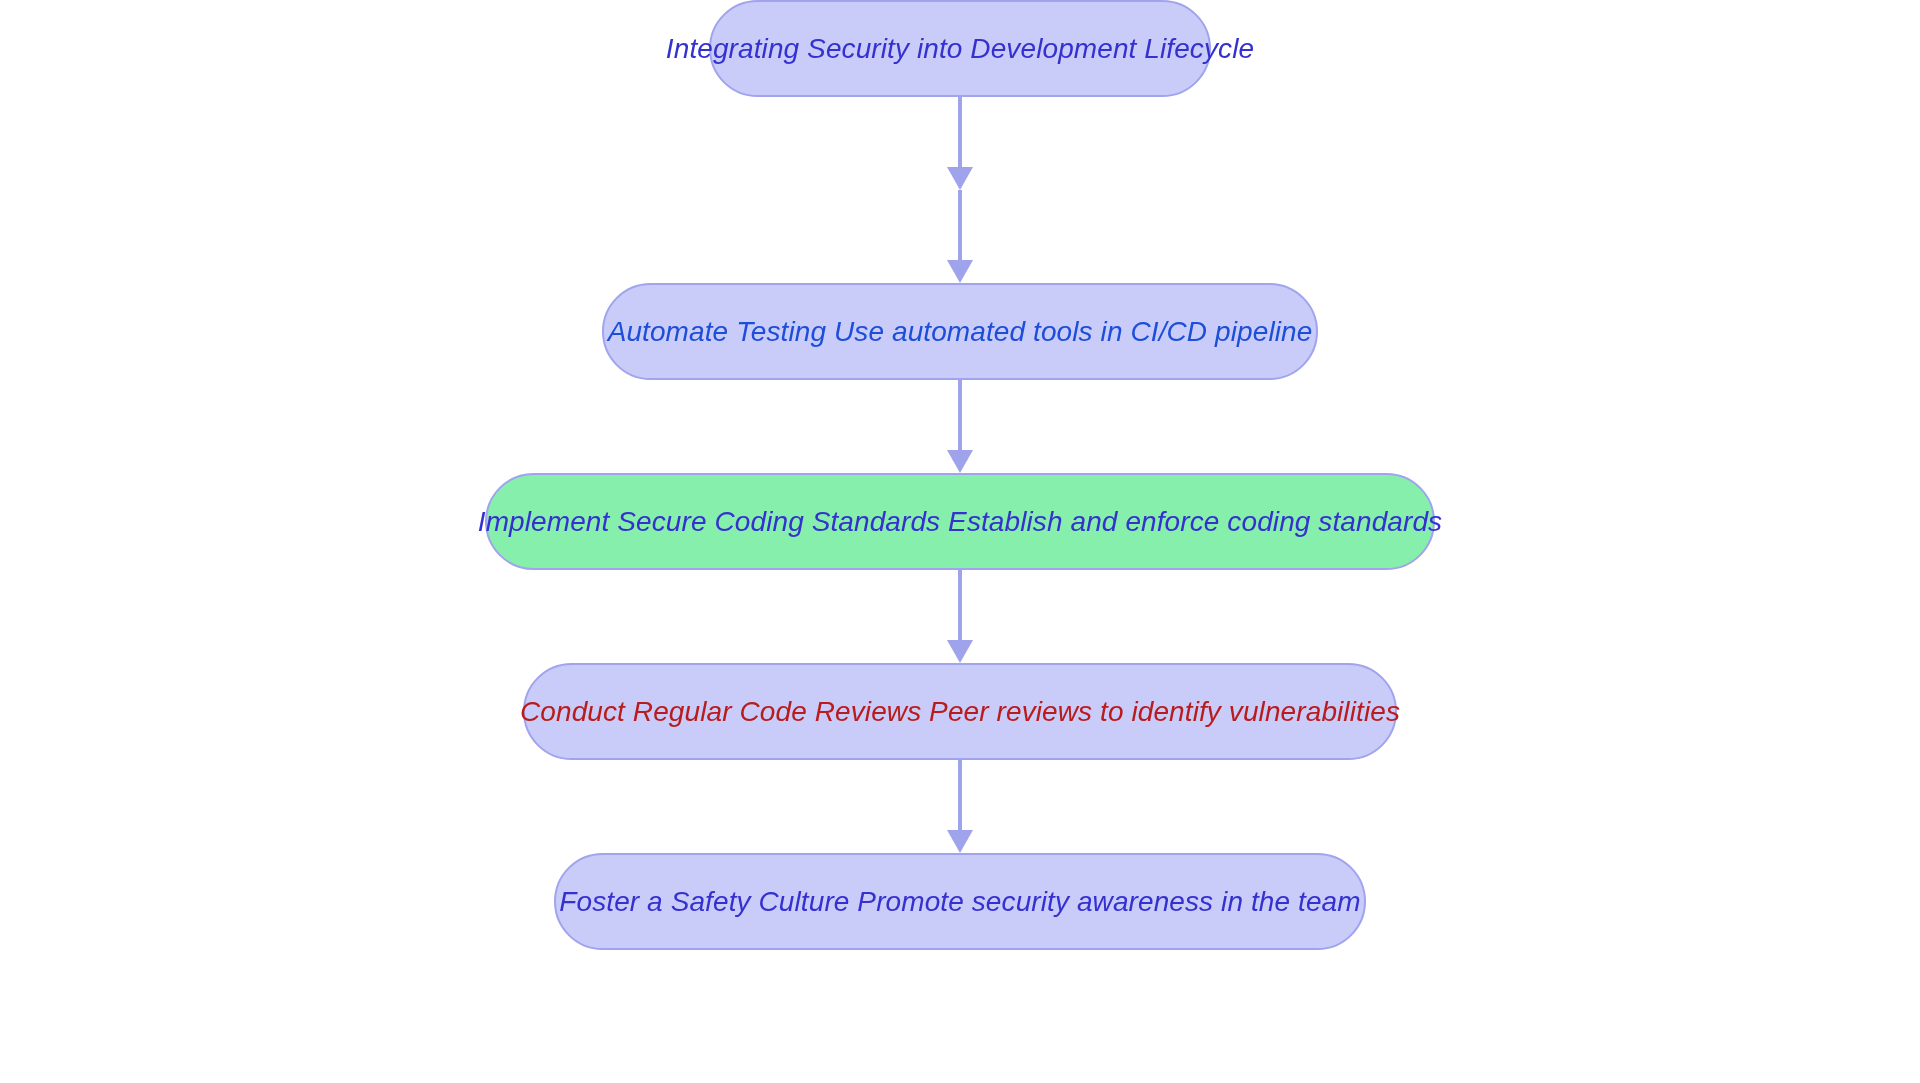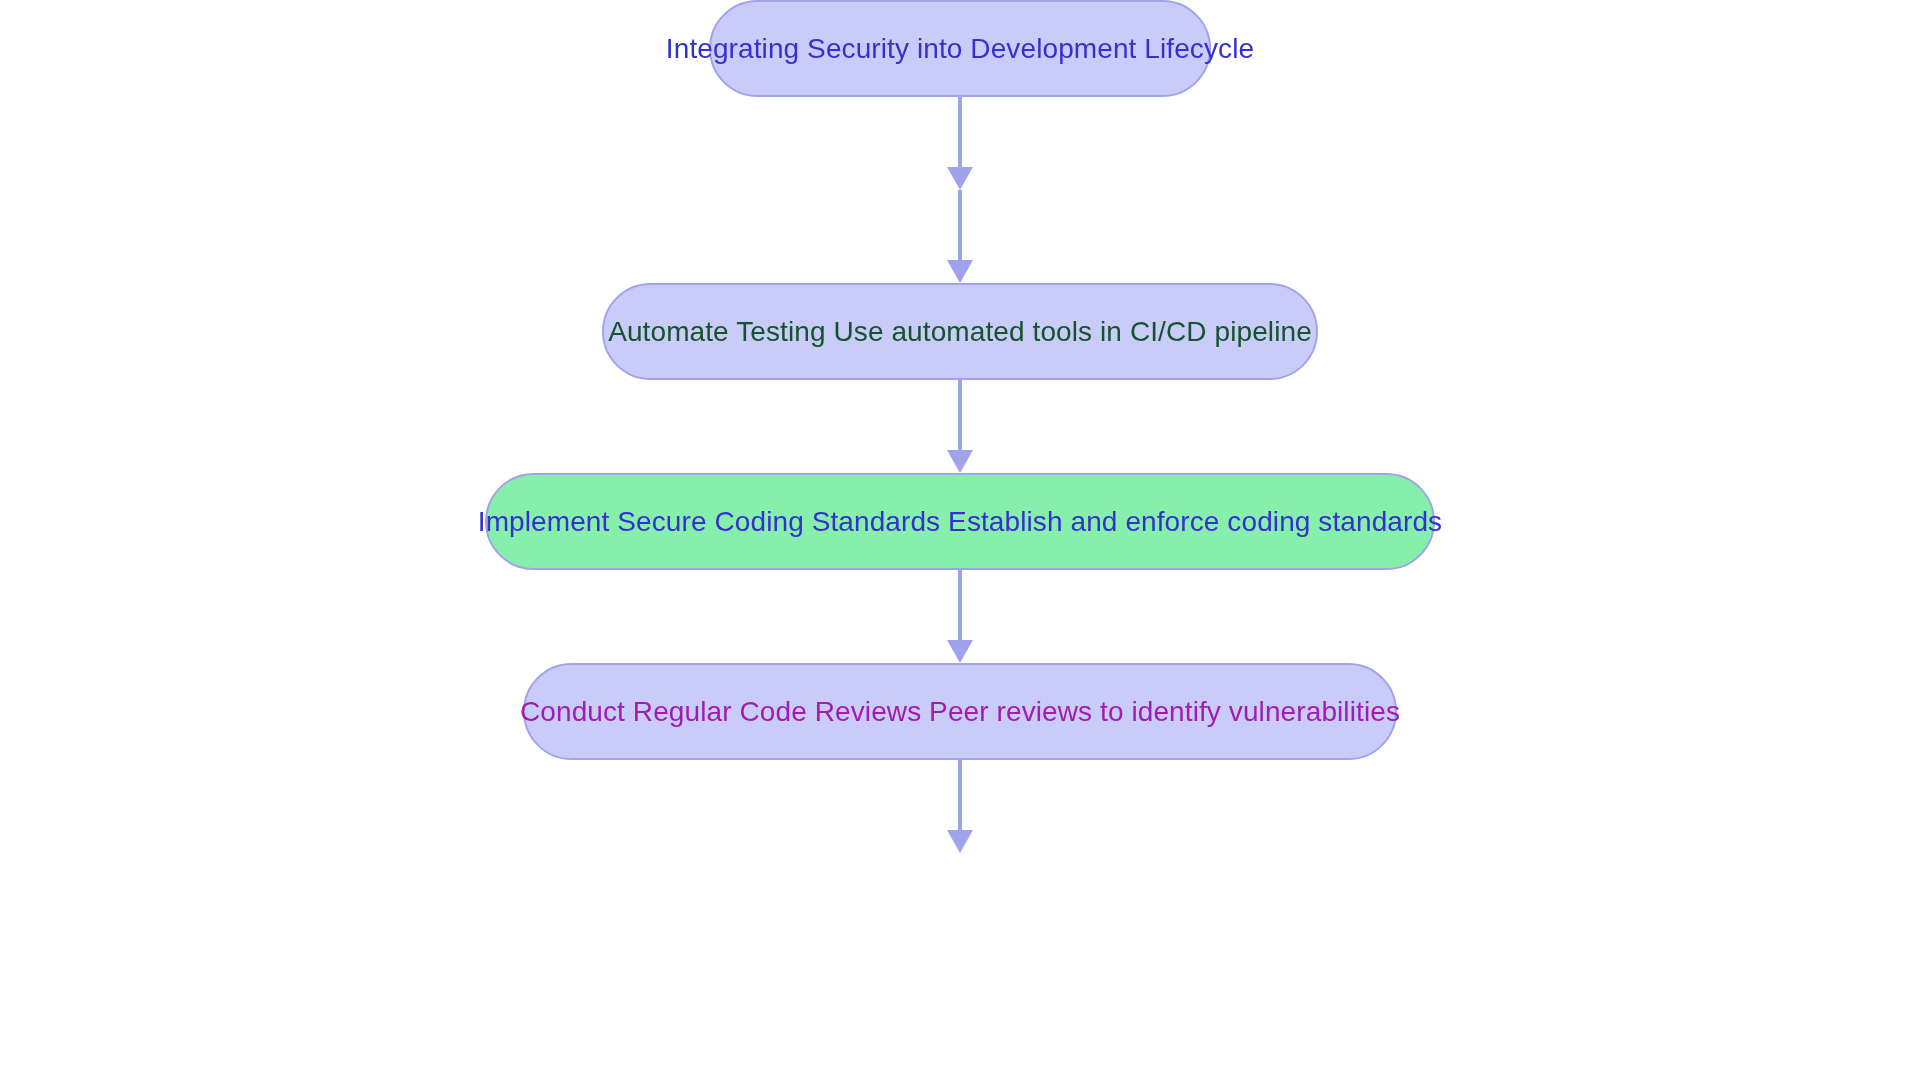--- a/index.html
+++ b/index.html
@@ -12,20 +12,21 @@
   body {
     font-family: "Liberation Sans", sans-serif;
   }
 
   #canvas {
     position: relative;
     width: 1920px;
     height: 1083px;
     background: #ffffff;
     overflow: hidden;
+    font-style: italic;
   }
 
   #flow {
     position: absolute;
     left: 0;
     top: 0;
     width: 1920px;
     height: 1083px;
     display: flex;
     flex-direction: column;
@@ -103,21 +104,21 @@
         </svg>
       </div>
       <div class="connector">
         <svg width="40" height="93" viewBox="0 0 40 93">
           <line x1="20" y1="0" x2="20" y2="72" class="arrow-line" stroke="#9fa3ec"></line>
           <polygon points="7,70 33,70 20,93" class="arrow-head" fill="#9fa3ec"></polygon>
         </svg>
       </div>
       <div class="node-row">
         <div class="node" style="width: 716px; background: rgb(201, 203, 249); border-color: rgb(160, 164, 237);">
-          <span class="node-label" style="color: #14532d;">Automate Testing Use automated tools in CI/CD pipeline</span>
+          <span class="node-label" style="color: #1d4ed8;">Automate Testing Use automated tools in CI/CD pipeline</span>
         </div>
       </div>
       <div class="connector">
         <svg width="40" height="93" viewBox="0 0 40 93">
           <line x1="20" y1="0" x2="20" y2="72" class="arrow-line" stroke="#9fa3ec"></line>
           <polygon points="7,70 33,70 20,93" class="arrow-head" fill="#9fa3ec"></polygon>
         </svg>
       </div>
       <div class="node-row">
         <div class="node" style="width: 950px; background: #86efac; border-color: rgb(160, 164, 237);">
@@ -125,23 +126,28 @@
         </div>
       </div>
       <div class="connector">
         <svg width="40" height="93" viewBox="0 0 40 93">
           <line x1="20" y1="0" x2="20" y2="72" class="arrow-line" stroke="#9fa3ec"></line>
           <polygon points="7,70 33,70 20,93" class="arrow-head" fill="#9fa3ec"></polygon>
         </svg>
       </div>
       <div class="node-row">
         <div class="node" style="width: 874px; background: rgb(201, 203, 249); border-color: rgb(160, 164, 237);">
-          <span class="node-label" style="color: #a21caf;">Conduct Regular Code Reviews Peer reviews to identify vulnerabilities</span>
+          <span class="node-label" style="color: #b91c1c;">Conduct Regular Code Reviews Peer reviews to identify vulnerabilities</span>
         </div>
       </div>
       <div class="connector">
         <svg width="40" height="93" viewBox="0 0 40 93">
           <line x1="20" y1="0" x2="20" y2="72" class="arrow-line" stroke="#9fa3ec"></line>
           <polygon points="7,70 33,70 20,93" class="arrow-head" fill="#9fa3ec"></polygon>
         </svg>
       </div>
+      <div class="node-row">
+        <div class="node" style="width: 812px; background: rgb(201, 203, 249); border-color: rgb(160, 164, 237);">
+          <span class="node-label" style="color: rgb(52, 49, 207);">Foster a Safety Culture Promote security awareness in the team</span>
+        </div>
+      </div>
     </div>
 </div>
 
 </body></html>

